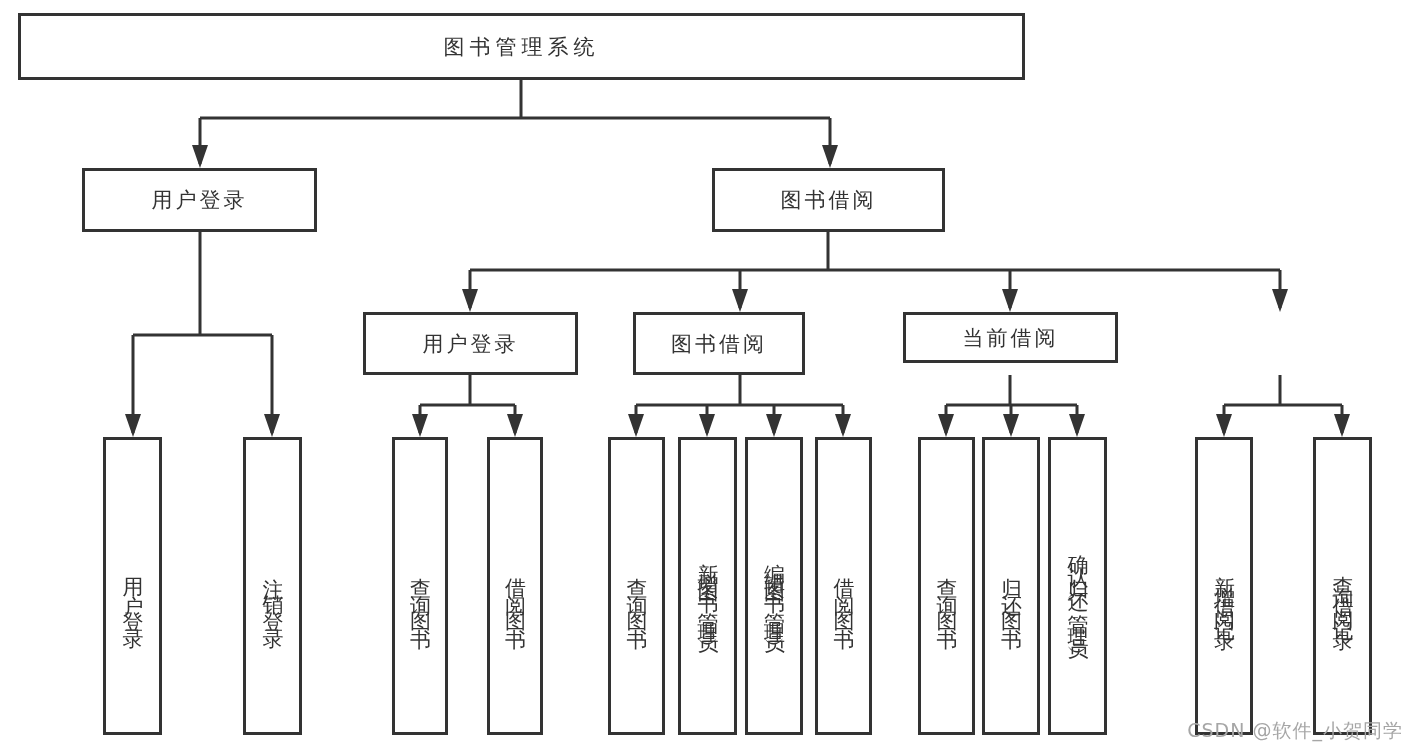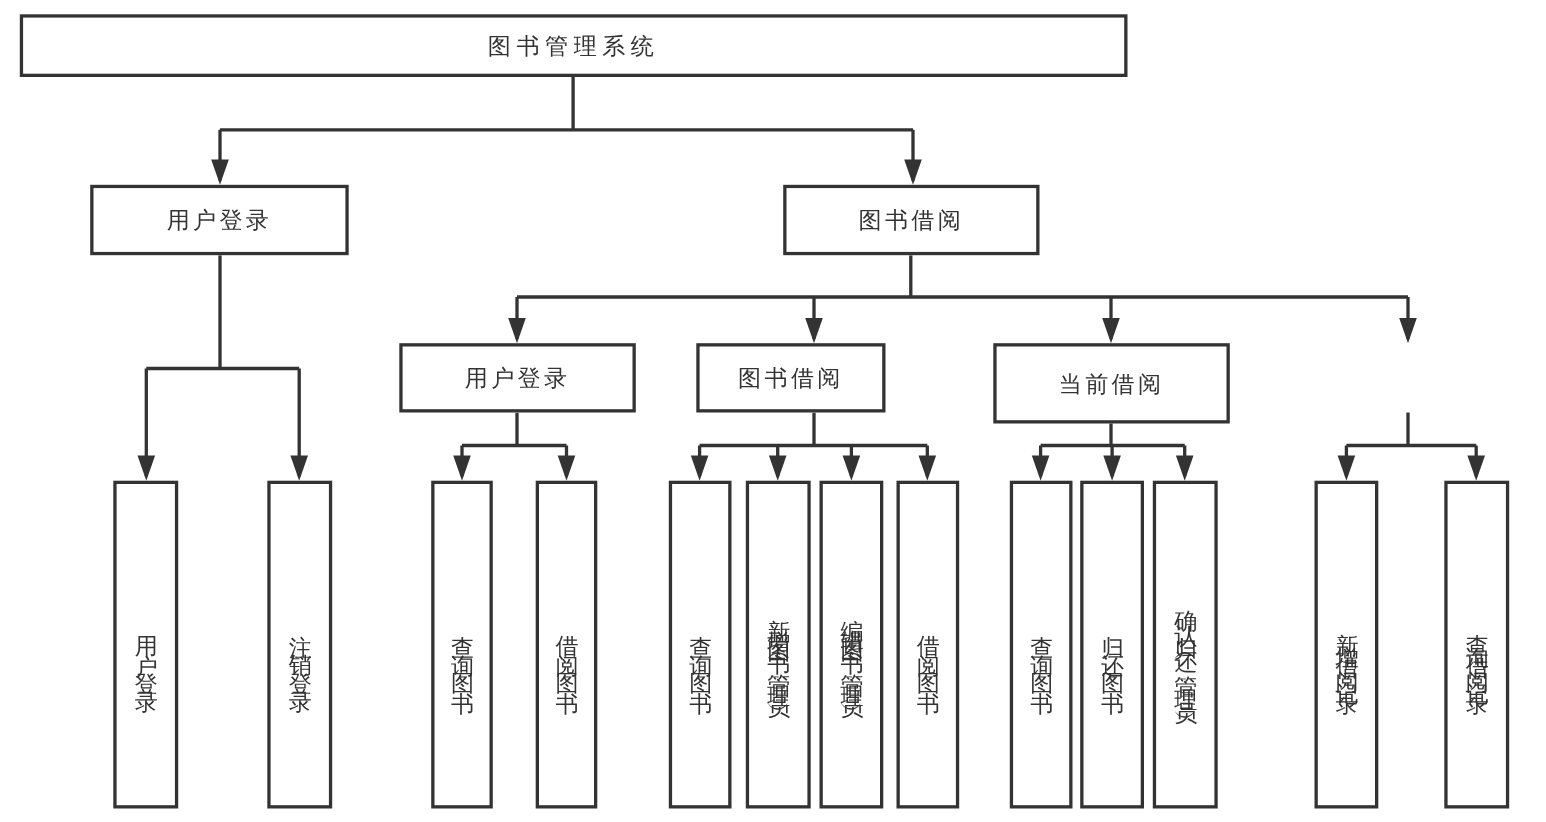--- a/index.html
+++ b/index.html
@@ -91,38 +91,38 @@
         <polygon points="766,414 782,414 774,437"></polygon>
         <polygon points="835,414 851,414 843,437"></polygon>
         <polygon points="938,414 954,414 946,437"></polygon>
         <polygon points="1003,414 1019,414 1011,437"></polygon>
         <polygon points="1069,414 1085,414 1077,437"></polygon>
         <polygon points="1216,414 1232,414 1224,437"></polygon>
         <polygon points="1334,414 1350,414 1342,437"></polygon>
       </g>
   </svg>
 
-  <div class="node hbox title" style="left:18px;top:13px;width:1007px;height:57px">
+  <div class="node hbox title" style="left:18px;top:13px;width:1007px;height:67px">
     <span>图书管理系统</span>
   </div>
 
   <div class="node hbox" style="left:82px;top:168px;width:235px;height:64px">
     <span>用户登录</span>
   </div>
   <div class="node hbox" style="left:712px;top:168px;width:233px;height:64px">
     <span>图书借阅</span>
   </div>
 
   <div class="node hbox" style="left:363px;top:312px;width:215px;height:63px">
     <span>用户登录</span>
   </div>
   <div class="node hbox" style="left:633px;top:312px;width:172px;height:63px">
     <span>图书借阅</span>
   </div>
-  <div class="node hbox" style="left:903px;top:312px;width:215px;height:73px">
+  <div class="node hbox" style="left:903px;top:312px;width:215px;height:51px">
     <span>当前借阅</span>
   </div>
 
   <div class="node vbox" style="left:103px;width:59px">
     <span class="ls-4">用户登录</span>
   </div>
   <div class="node vbox" style="left:243px;width:59px">
     <span class="ls-4">注销登录</span>
   </div>
 
@@ -156,14 +156,15 @@
     <span class="ls-8">确认归还（管理员）</span>
   </div>
 
   <div class="node vbox" style="left:1195px;width:58px">
     <span class="ls-6">新增借阅记录</span>
   </div>
   <div class="node vbox" style="left:1313px;width:59px">
     <span class="ls-6">查询借阅记录</span>
   </div>
 
+  <div class="watermark">CSDN @软件_小贺同学</div>
 
 </div>
 
 </body></html>

